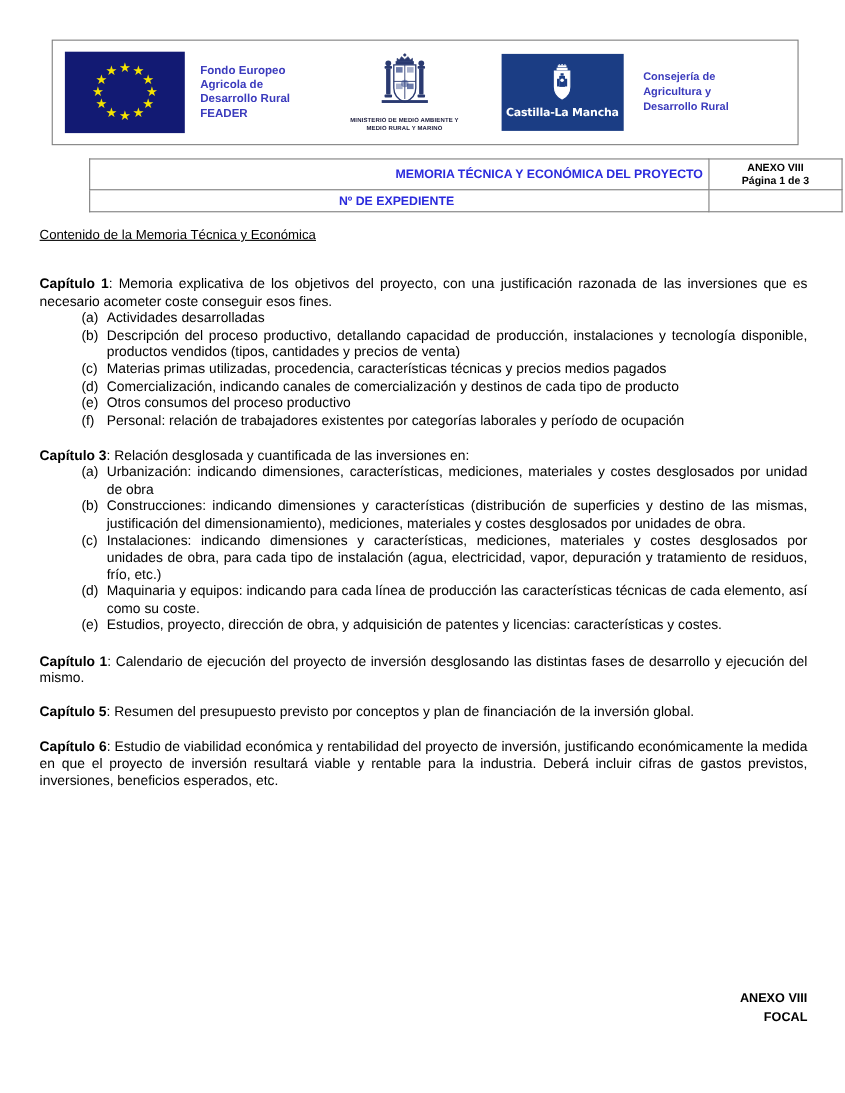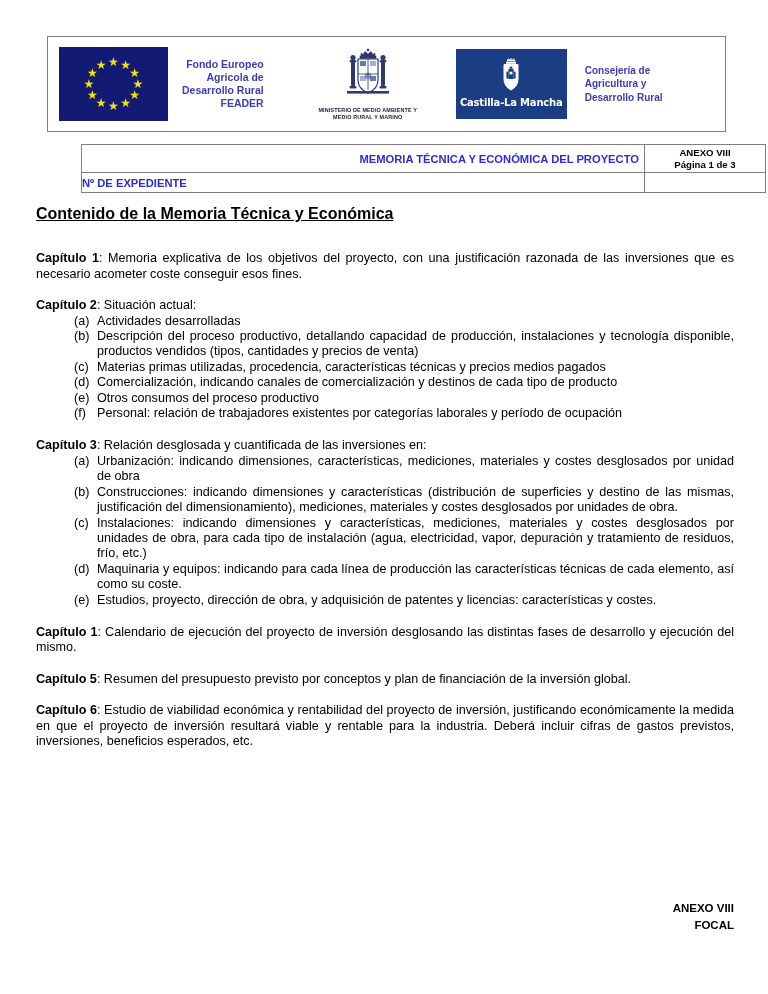--- a/index.html
+++ b/index.html
@@ -68,21 +68,20 @@
   }
 
   .feader-text {
     color: #3b3bbd;
     font-weight: bold;
     font-size: 10.5px;
     line-height: 13.2px;
     margin-left: 14px;
     flex: 0 0 auto;
     white-space: pre-line;
-    text-align: right;
   }
 
   
   .ministerio {
     flex: 0 0 auto;
     margin-left: 26px;
     text-align: center;
     width: 156px;
   }
   .coat {
@@ -168,41 +167,41 @@
     width: 120px;
     height: 19px;
     text-align: center;
     font-weight: bold;
     font-size: 9.6px;
     line-height: 11.5px;
     padding: 2px 0 !important;
   }
   .cell-exp {
     height: 19px;
-    text-align: left;
+    text-align: center;
     padding-right: 5px !important;
     color: #2b2bdd;
     font-weight: bold;
     font-size: 11.2px;
   }
   .cell-blank { height: 19px; }
 
   
   .content {
     position: absolute;
     left: 36px;
     top: 206px;
     width: 698px;
     font-size: 12.6px;
     line-height: 15.4px;
   }
   .doc-heading {
-    font-weight: bold;
+    font-weight: normal;
     text-decoration: underline;
-    font-size: 16px;
+    font-size: 12px;
     margin: 0 0 30px 0;
   }
   .para {
     text-align: justify;
     margin: 0;
   }
   .para.spaced { margin-top: 16px; }
   .para.spaced-lg { margin-top: 17px; }
   .chap-label { font-weight: bold; }
 
@@ -373,21 +372,20 @@
     </tr>
   </tbody>
     </table>
 
   <div class="content">
 
     <div class="doc-heading">Contenido de la Memoria Técnica y Económica</div>
 
     <p class="para"><span class="chap-label">Capítulo 1</span><span>: Memoria explicativa de los objetivos del proyecto, con una justificación razonada de las inversiones que es necesario acometer coste conseguir esos fines.</span></p>
 
-    <p class="para spaced"><span class="chap-label">Capítulo 2</span><span>: Situación actual:</span></p>
     <ul class="sublist">
       <li>
         <span class="marker">(a)</span>
         <span class="txt">Actividades desarrolladas</span>
       </li>
       <li>
         <span class="marker">(b)</span>
         <span class="txt">Descripción del proceso productivo, detallando capacidad de producción, instalaciones y tecnología disponible, productos vendidos (tipos, cantidades y precios de venta)</span>
       </li>
       <li>

